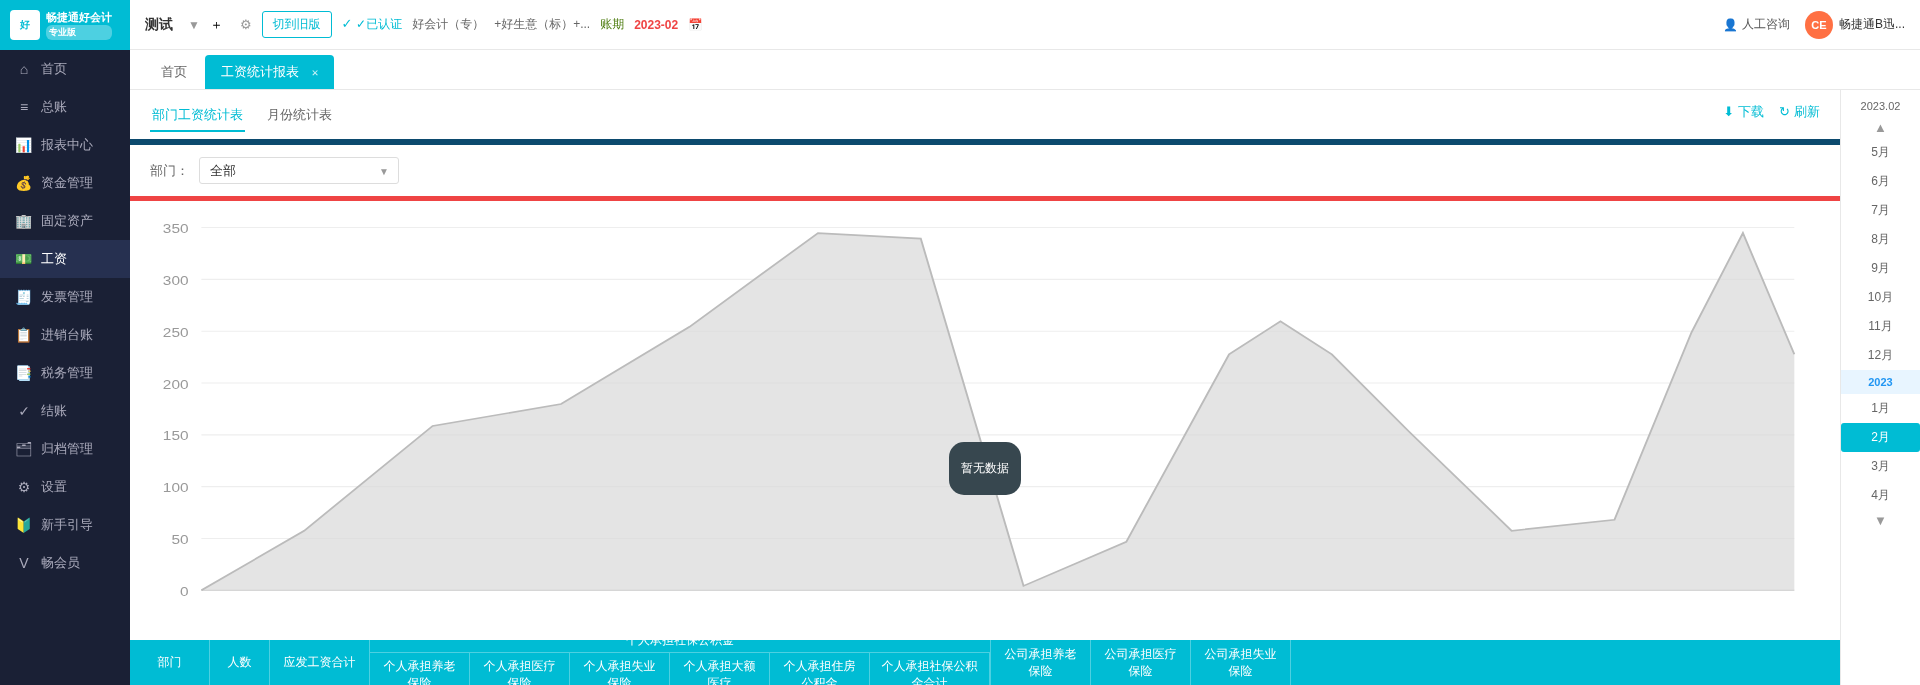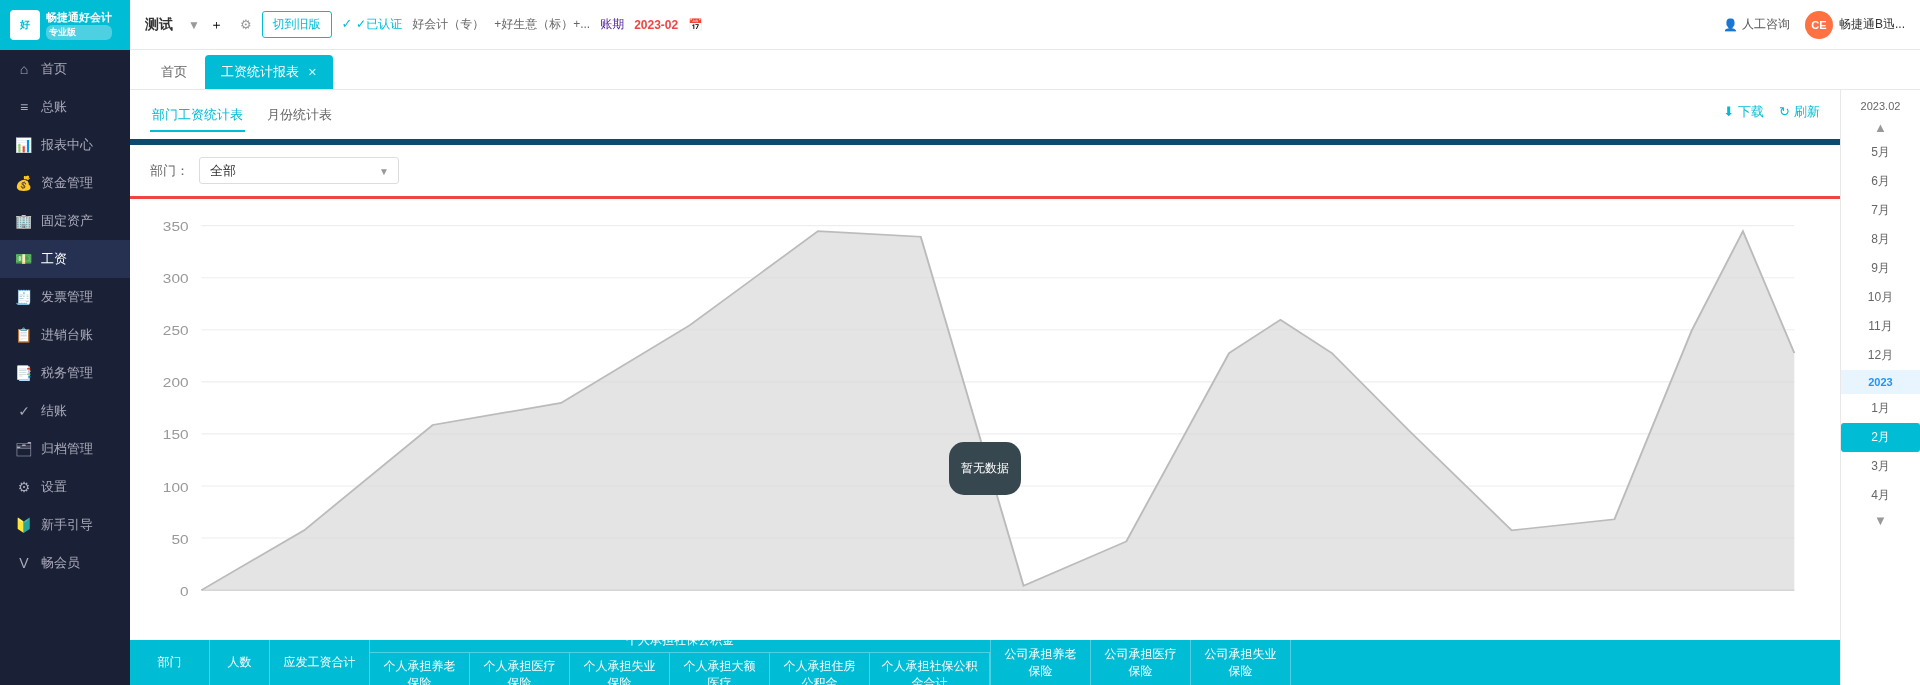--- a/index.html
+++ b/index.html
@@ -126,20 +126,21 @@
     .tab {
       padding: 8px 16px;
       font-size: 13px;
       cursor: pointer;
       border-radius: 4px 4px 0 0;
       color: #666;
     }
     .tab.active {
       background: #00bcd4;
       color: white;
+      font-family: Liberation Mono, monospace;
     }
     .tab-close {
       margin-left: 5px;
       color: rgba(255,255,255,0.8);
       font-size: 11px;
     }
 
     
     .content {
       flex: 1;
@@ -196,21 +197,21 @@
     }
 
     
     .filter-bar {
       display: flex;
       align-items: center;
       padding: 12px 20px;
       gap: 10px;
       background: white;
       flex-shrink: 0;
-      border-bottom: 3px solid #ef4444;
+      border-bottom: 5px solid #ef4444;
     }
     .filter-label { color: #666; font-size: 13px; }
     .filter-select {
       border: 1px solid #ddd;
       border-radius: 3px;
       padding: 5px 30px 5px 10px;
       font-size: 13px;
       color: #333;
       background: white;
       appearance: none;
@@ -420,21 +421,21 @@
     <span class="topbar-arrow">▼</span>
     <span style="width:20px">＋</span>
     <span style="color:#999;cursor:pointer">⚙</span>
     <button class="topbar-old-btn">切到旧版</button>
     <span class="status-verified">
       <span>✓</span>
       <span style="font-size:12px;color:#00bcd4">✓已认证</span>
     </span>
     <span style="font-size:12px;color:#666">好会计（专）</span>
     <span style="font-size:12px;color:#666">+好生意（标）+...</span>
-    <span style="font-size:12px;color:#4c1d95">账期</span>
+    <span style="font-size:12px;color:#4d7c0f">账期</span>
     <span style="font-size:12px;color:#ef4444;font-weight:bold">2023-02</span>
     <span style="color:#999;font-size:12px">📅</span>
     <div class="topbar-right">
       <div class="topbar-help">
         <span>👤</span>
         <span>人工咨询</span>
       </div>
       <div class="topbar-user">
         <div class="user-avatar">
           <span>CE</span>

